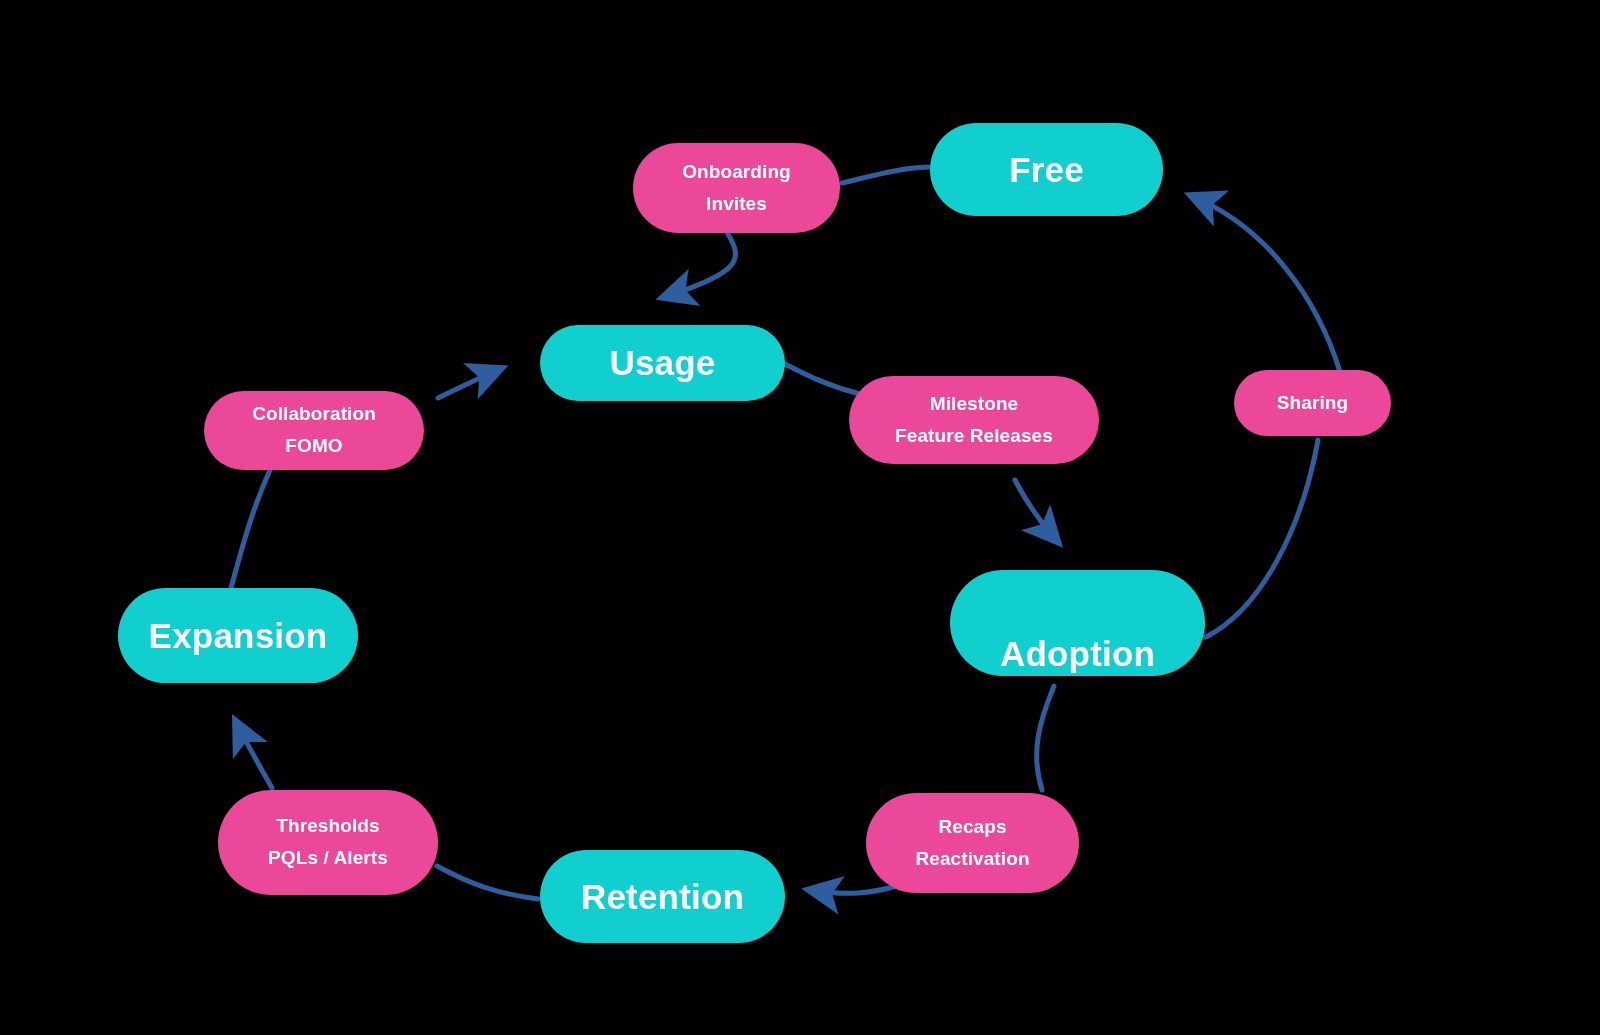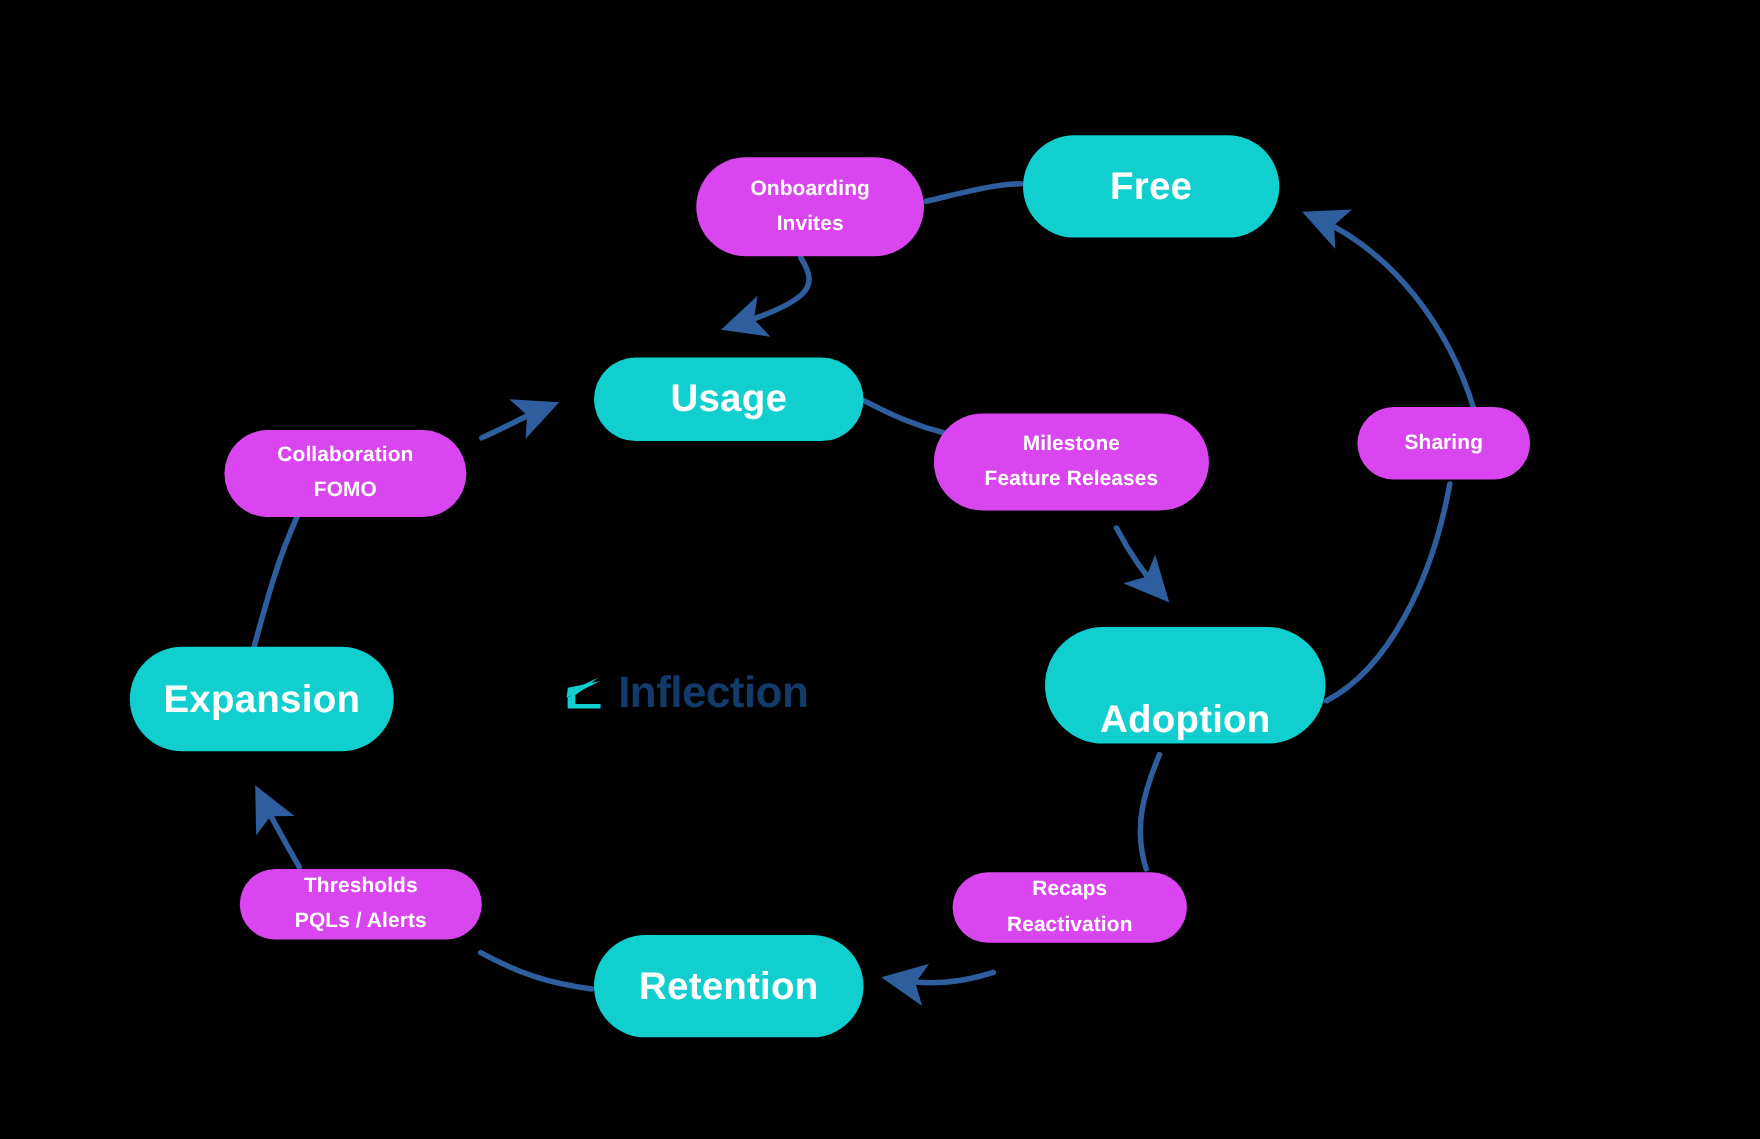--- a/index.html
+++ b/index.html
@@ -37,21 +37,21 @@
     line-height: 1.30;
   }
   .node.stage {
     background: #11cfcf;
     border-radius: 999px;
     font-weight: bold;
     font-size: 35px;
     letter-spacing: 0.2px;
   }
   .node.lever {
-    background: #d946ef;
+    background: #ec4899;
     border-radius: 999px;
     font-weight: bold;
     font-size: 19px;
     letter-spacing: 0.1px;
   }
   .node.lever .line2 {
     margin-top: 7px;
   }
   #logo {
     position: absolute;
@@ -126,39 +126,29 @@
 
   <div class="node lever" style="left:1234px; top:370px; width:157px; height:66px;">
     <span class="line1">Sharing</span>
   </div>
 
   <div class="node lever" style="left:849px; top:376px; width:250px; height:88px;">
     <span class="line1">Milestone</span>
     <span class="line2">Feature Releases</span>
   </div>
 
-  <div class="node lever" style="left:866px; top:793px; width:213px; height:64px;">
+  <div class="node lever" style="left:866px; top:793px; width:213px; height:100px;">
     <span class="line1">Recaps</span>
     <span class="line2">Reactivation</span>
   </div>
 
-  <div class="node lever" style="left:218px; top:790px; width:220px; height:64px;">
+  <div class="node lever" style="left:218px; top:790px; width:220px; height:105px;">
     <span class="line1">Thresholds</span>
     <span class="line2">PQLs / Alerts</span>
   </div>
 
   <div class="node lever" style="left:204px; top:391px; width:220px; height:79px;">
     <span class="line1">Collaboration</span>
     <span class="line2">FOMO</span>
   </div>
 
-  <div id="logo" style="left:510px; top:608px;">
-    <span class="mark">
-      <svg viewBox="0 0 42 42" width="42" height="42" xmlns="http://www.w3.org/2000/svg">
-        <path d="M36 3 L8 22 L8 13 L36 3 Z" fill="#11cfcf" transform="translate(-2,4) rotate(8 20 14)"></path>
-        <path d="M6 24 L6 34 L36 34 L36 30 L13 30 L13 20 Z" fill="#11cfcf"></path>
-        <path d="M34 6 L9 25 L9 18 L34 6 Z" fill="#11cfcf"></path>
-      </svg>
-    </span>
-    <span class="wordmark">Inflection</span>
-  </div>
 
 </div>
 
 </body></html>

